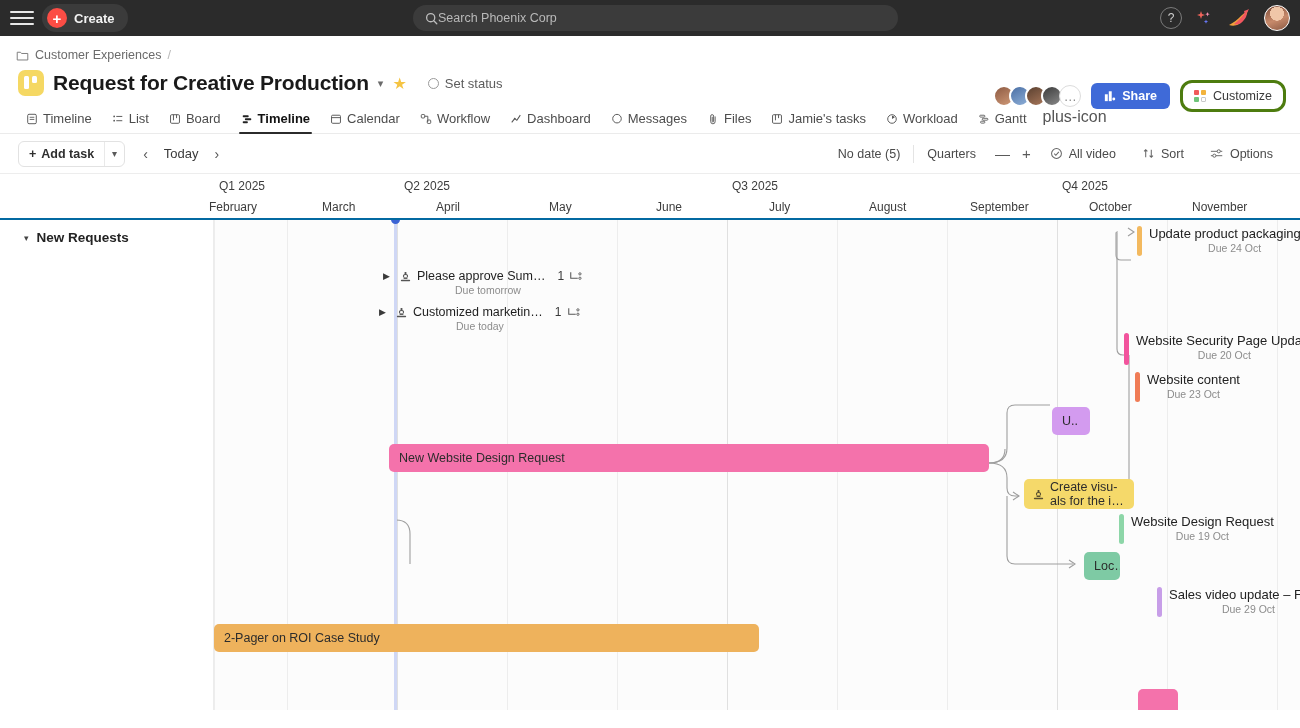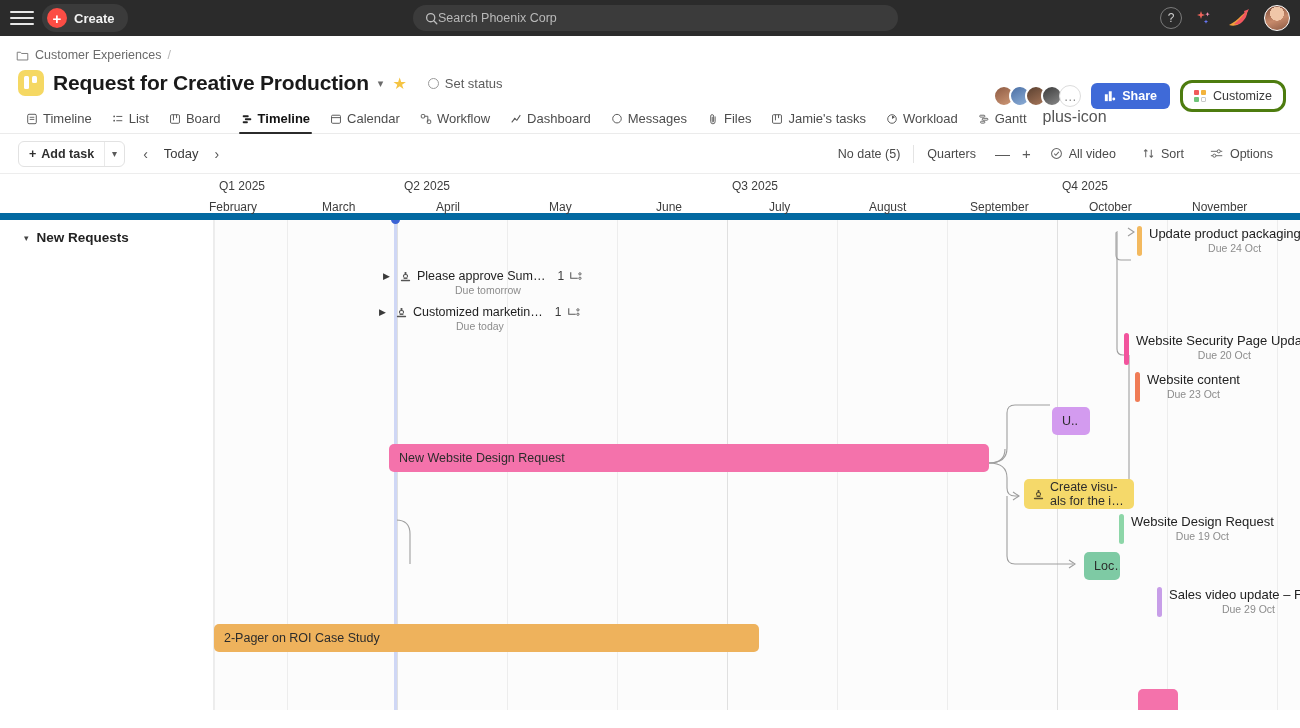--- a/index.html
+++ b/index.html
@@ -104,21 +104,21 @@
   .nav-today{display:flex;align-items:center;gap:16px;margin-left:18px;color:#4a4a4a;}
   .nav-arrow{font-size:14px;cursor:pointer;color:#555;}
   .today-lbl{font-size:13px;color:#3a3a3a;cursor:pointer;}
   .tb-right{position:absolute;right:14px;display:flex;gap:0;}
   .tb-item{display:flex;align-items:center;gap:6px;padding:0 13px;font-size:12.5px;color:#4a4a4a;cursor:pointer;white-space:nowrap;}
   .tb-divider{width:1px;height:18px;background:#e4e4e4;}
   .zoom-btn{font-size:15px;color:#5a5a5a;padding:0 6px;cursor:pointer;}
 
   
   .tl{position:relative;height:100%;}
-  .tl-head{height:46px;position:relative;border-bottom:7px solid #0369a1;background:#fff;}
+  .tl-head{height:46px;position:relative;border-bottom:2px solid #0369a1;background:#fff;}
   .q-label{position:absolute;top:5px;font-size:12px;color:#3d3d3d;}
   .m-label{position:absolute;top:26px;font-size:12px;color:#3d3d3d;}
   .tl-body{position:relative;height:490px;overflow:hidden;background:#fcfcfc;}
   .gridline{position:absolute;top:0;bottom:0;width:1px;background:#ededed;}
   .gridline.q{background:#e0e0e0;}
   .left-pane{position:absolute;left:0;top:0;bottom:0;width:214px;background:#fff;border-right:1px solid #ececec;z-index:5;}
   .group-row{display:flex;align-items:center;gap:8px;padding:10px 0 0 24px;}
   .group-caret{color:#444;font-size:9px;cursor:pointer;}
   .group-name{font-size:13.5px;font-weight:600;color:#232323;text-align:center;}
   .today-line{position:absolute;top:0;bottom:0;width:3px;background:#cfd7f5;z-index:3;}

